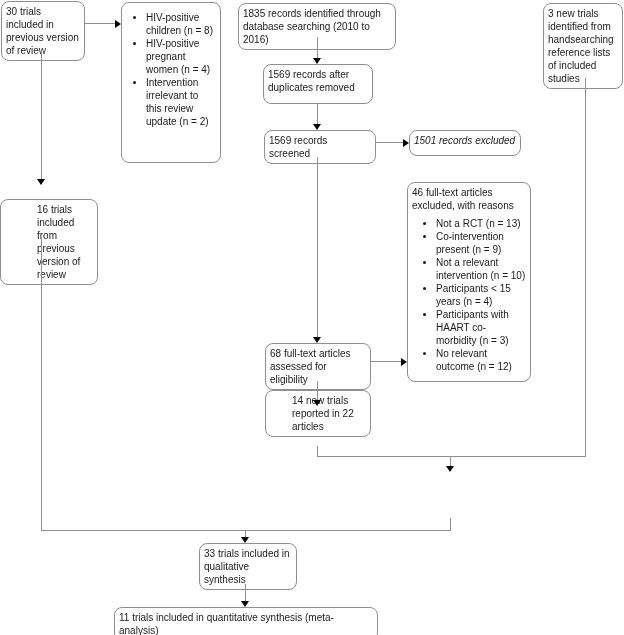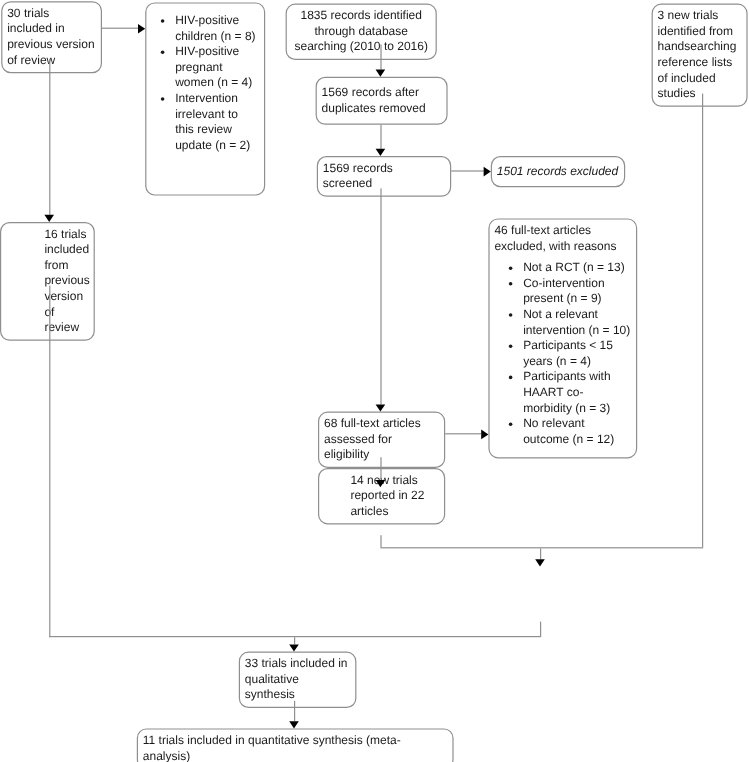--- a/index.html
+++ b/index.html
@@ -8,21 +8,21 @@
   html,body{margin:0;padding:0;background:var(--bg);}
   #stage{
     position:relative; width:624px; height:635px; background:var(--bg);
     font-family:"Liberation Sans","DejaVu Sans",sans-serif;
     font-size:10px; line-height:13px; color:var(--text);
   }
   .bx{
     position:absolute; box-sizing:border-box; background:var(--bg);
     border:1px solid var(--border); border-radius:8px; padding:3px 4px;
   }
-  .vc{display:flex; align-items:center;}
+  .vc{display:flex; }
   .bx ul{margin:5px 0 0 0; padding-left:20px; list-style:disc;}
   .bx.wide-ul ul{padding-left:24px;}
   .bx li{margin:0;}
   .p2{margin-top:7px;}
   .ln{position:absolute; background:var(--line);}
   .ad{position:absolute; width:0; height:0;
       border-left:4px solid transparent; border-right:4px solid transparent;
       border-top:6px solid var(--arrow);}
   .ar{position:absolute; width:0; height:0;
       border-top:4px solid transparent; border-bottom:4px solid transparent;
@@ -38,41 +38,41 @@
   </div>
 
   <div class="bx" style="left:121px; top:2px; width:100px; min-height:161px;">
     <ul>
       <li>HIV-positive children (n = 8)</li>
       <li>HIV-positive pregnant women (n = 4)</li>
       <li>Intervention irrelevant to this review update (n = 2)</li>
     </ul>
   </div>
 
-  <div class="bx" style="left:238px; top:3px; width:126px; min-height:34px;text-align:center;">
+  <div class="bx" style="left:238px; top:3px; width:158px; min-height:34px;">
     <span>1835 records identified through database searching (2010 to 2016)</span>
   </div>
 
   <div class="bx" style="left:543px; top:3px; width:80px; min-height:75px;">
     <span>3 new trials identified from handsearching reference lists of included studies</span>
   </div>
 
   <div class="bx vc" style="left:263px; top:64px; width:110px; min-height:40px;">
     <span>1569 records after duplicates removed</span>
   </div>
 
   <div class="bx vc" style="left:264px; top:130px; width:112px; min-height:27px;">
     <span>1569 records screened</span>
   </div>
 
   <div class="bx vc" style="left:409px; top:130px; width:112px; min-height:26px;font-style:italic;">
     <span>1501 records excluded</span>
   </div>
 
-  <div class="bx vc" style="left:0px; top:185px; width:79px; min-height:53px;padding-left:36px;">
+  <div class="bx vc" style="left:0px; top:199px; width:98px; min-height:53px;padding-left:36px;">
     <span>16 trials included from previous version of review</span>
   </div>
 
   <div class="bx wide-ul" style="left:407px; top:182px; width:124px; min-height:200px;">
     <div>46 full-text articles excluded, with reasons</div>
     <ul>
       <li>Not a RCT (n = 13)</li>
       <li>Co-intervention present (n = 9)</li>
       <li>Not a relevant intervention (n = 10)</li>
       <li>Participants &lt; 15 years (n = 4)</li>

